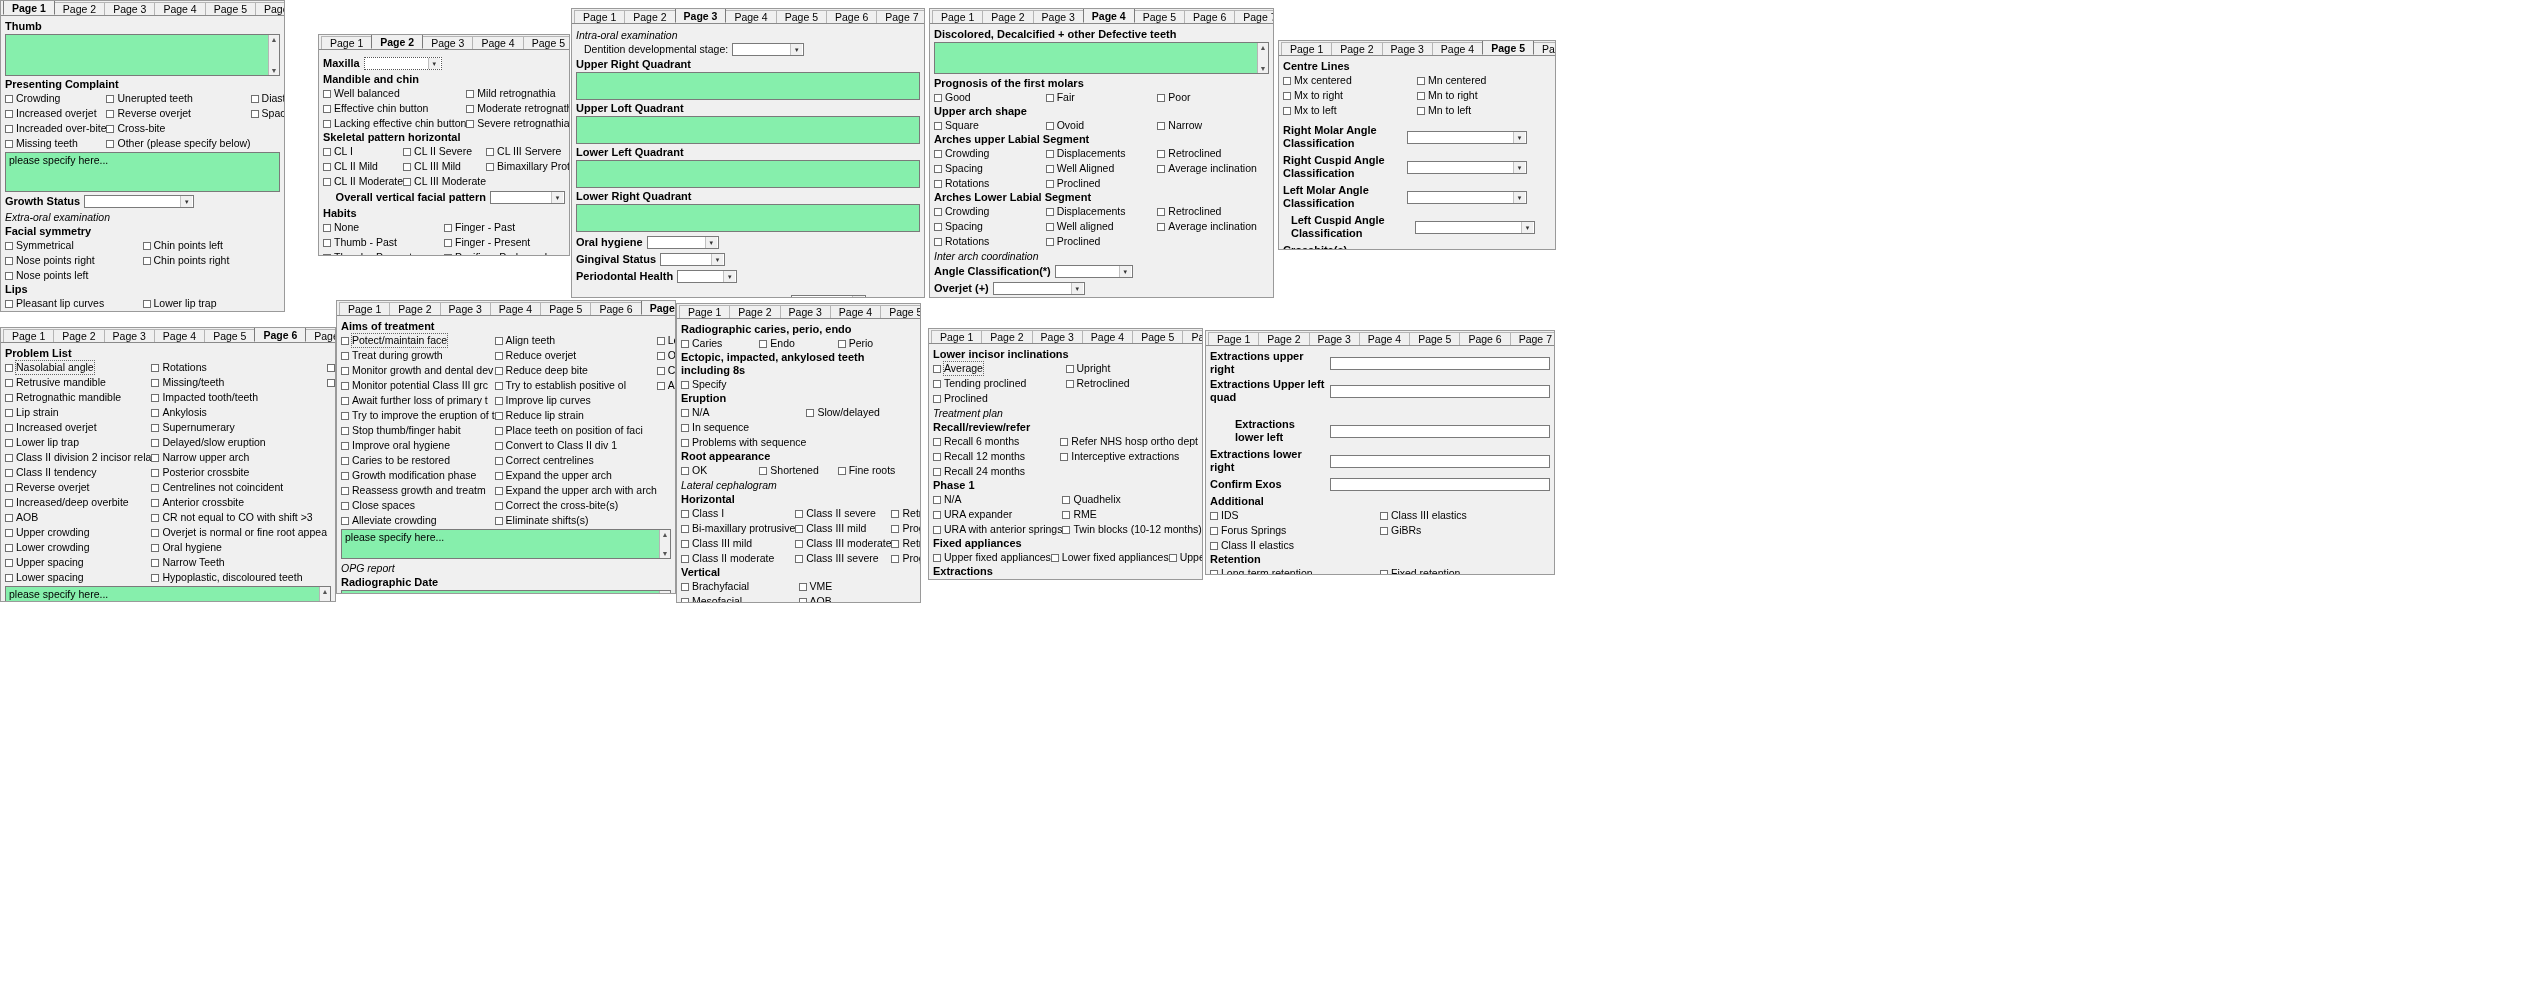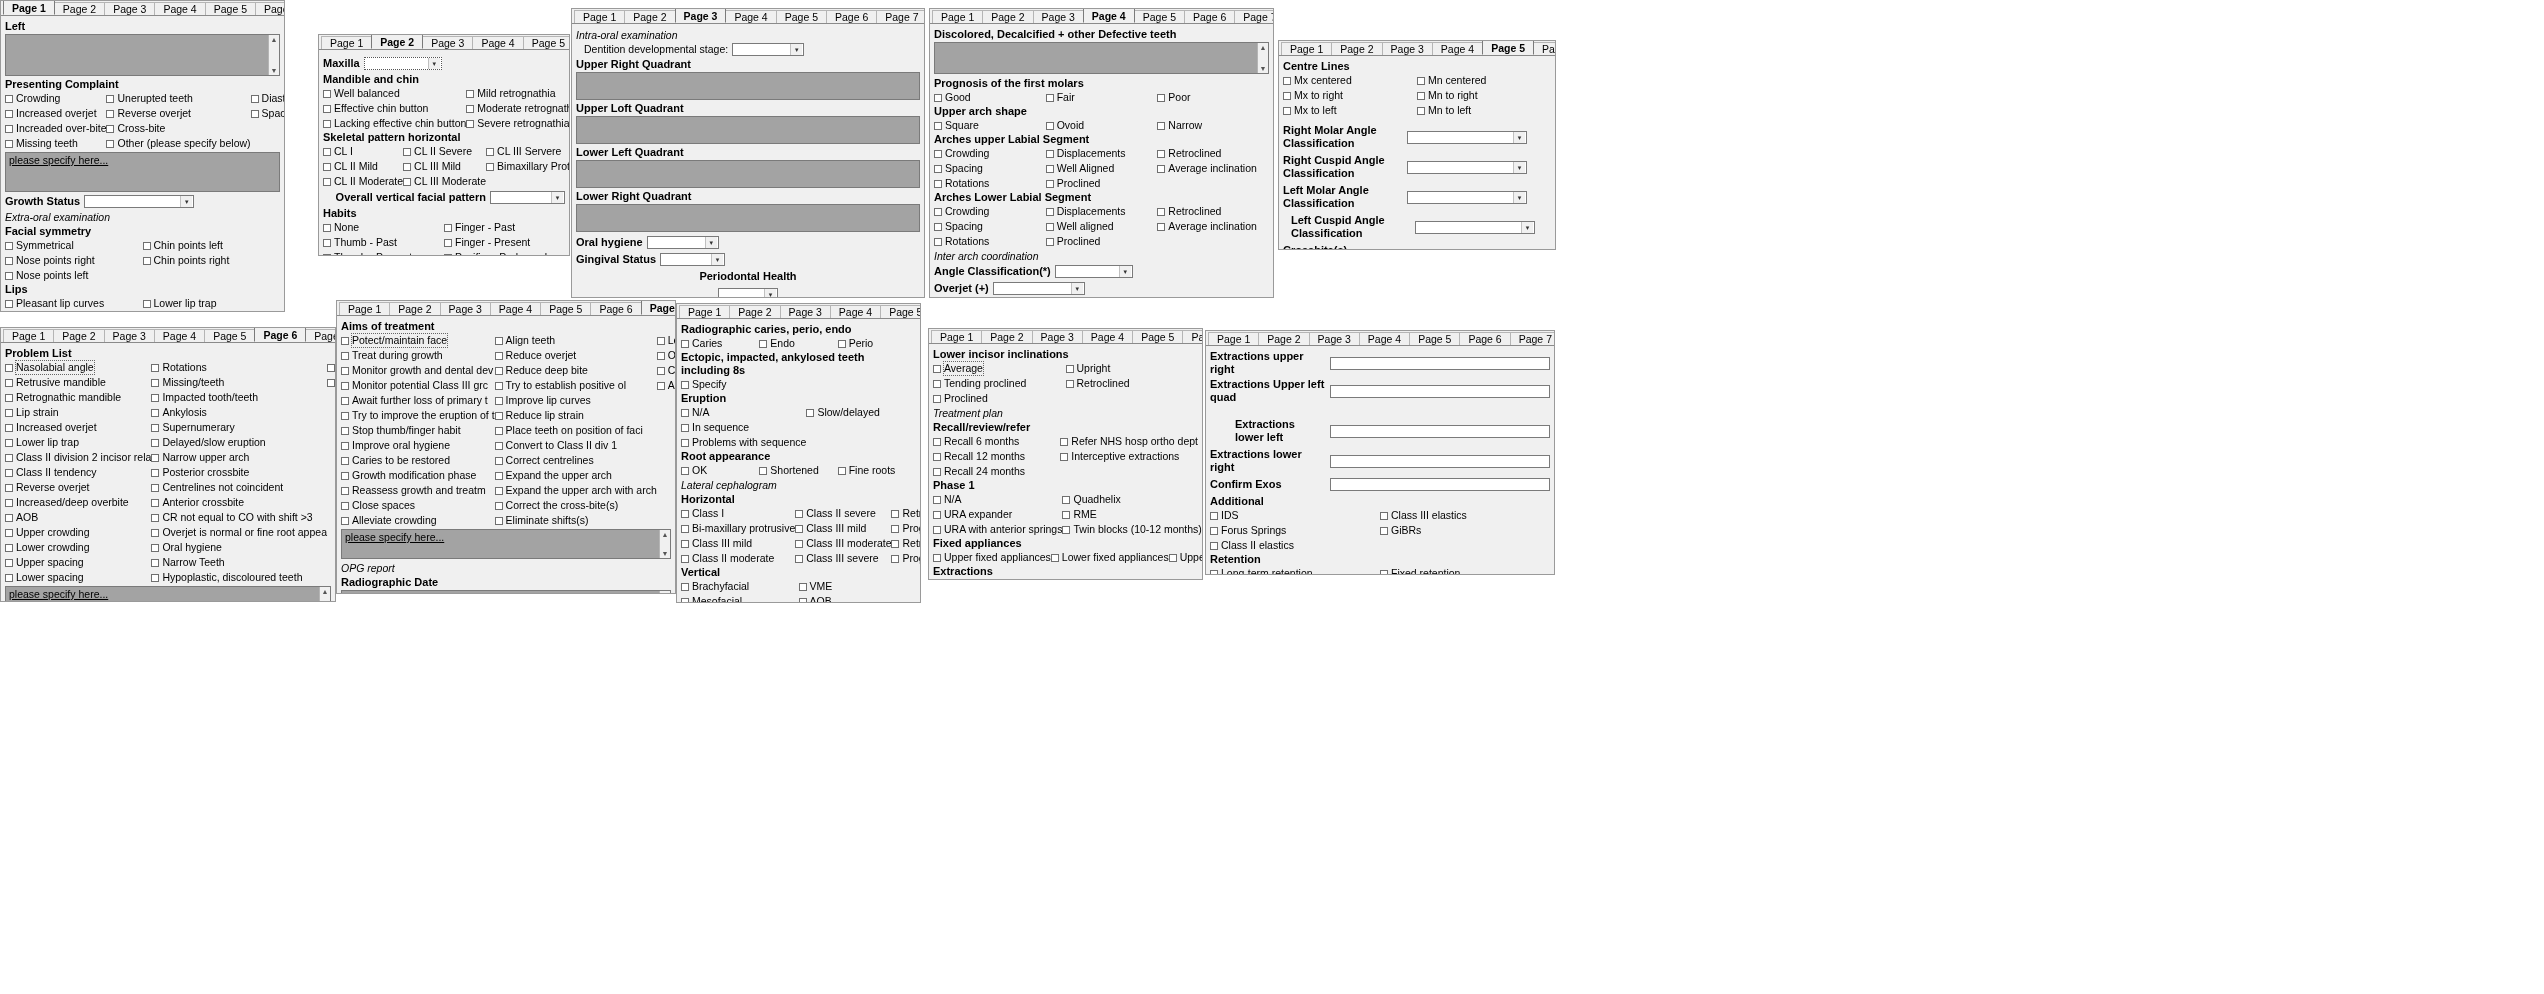--- a/index.html
+++ b/index.html
@@ -55,24 +55,23 @@
     border-top:1px solid #7a7a7a;
   }
 
   .body { padding:3px 4px 0 4px; }
 
   .hdr { font-weight:bold; font-size:11px; margin:1px 0 1px 0; line-height:13px; }
   .ital { font-style:italic; font-size:10.5px; line-height:13px; margin:2px 0 1px 0; }
   .lbl { font-size:10.5px; line-height:13px; }
 
   .txtarea {
-    background:#a3a3a3;
+    background:#86efac;
     border:1px solid #7a7a7a;
     position:relative;
-    text-decoration:underline;
   }
   .txtarea .ph { padding:1px 3px; font-size:10.5px; color:#000; }
   .scroll {
     position:absolute; right:0; top:0; bottom:0; width:11px;
     background:#f0f0f0; border-left:1px solid #b5b5b5;
     display:flex; flex-direction:column; justify-content:space-between;
   }
   .scroll .ar { font-size:7px; text-align:center; color:#555; line-height:9px; }
 
   .txtinput {
@@ -110,21 +109,21 @@
   <div class="tabstrip">
     <div class="tab active">Page 1</div>
     <div class="tab">Page 2</div>
     <div class="tab">Page 3</div>
     <div class="tab">Page 4</div>
     <div class="tab">Page 5</div>
     <div class="tab">Page 6</div>
 
   </div>
   <div class="body">
-    <div class="hdr">Left</div>
+    <div class="hdr">Thumb</div>
     <div class="txtarea" style="height:42px; margin-bottom:2px;">
       <div class="scroll">
           <div class="ar">▲</div>
           <div class="ar">▼</div>
         </div>
     </div>
     <div class="hdr">Presenting Complaint</div>
     <div class="grid3">
       <div class="cb">
           <span class="box"></span>
@@ -367,21 +366,21 @@
       <div class="combo" style="width:72px;">
           <div class="arw">▾</div>
         </div>
     </div>
     <div class="inline" style="margin-bottom:2px;">
       <span class="hdr">Gingival Status</span>
       <div class="combo" style="width:65px;">
           <div class="arw">▾</div>
         </div>
     </div>
-    <div class="inline" style="margin-bottom:10px;flex-direction:column;">
+    <div class="inline" style="margin-bottom:10px;">
       <span class="hdr">Periodontal Health</span>
       <div class="combo" style="width:60px;">
           <div class="arw">▾</div>
         </div>
     </div>
     <div class="inline" style="margin-bottom:2px;">
       <span class="hdr">Any previous trauma to the teeth or face</span>
       <div class="combo" style="width:75px;">
           <div class="arw">▾</div>
         </div>

